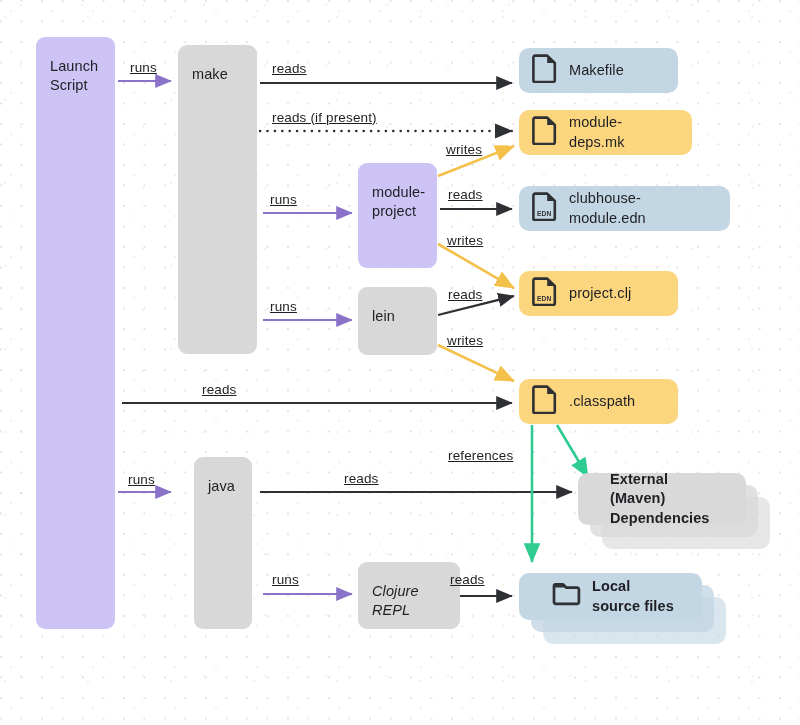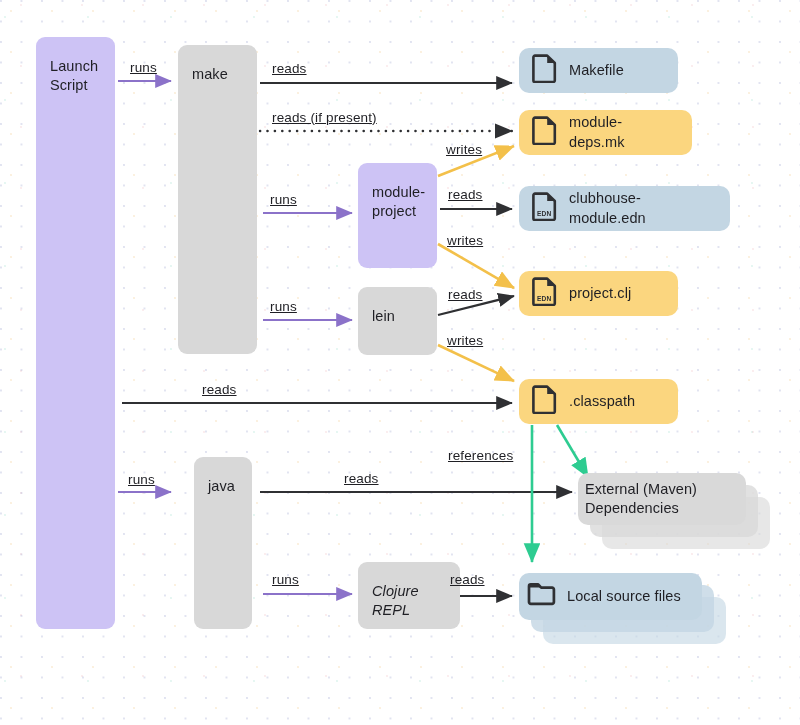--- a/index.html
+++ b/index.html
@@ -45,22 +45,23 @@
     padding: 20px 0 0 14px;
     align-items: flex-start;
   }
   .node.file {
     align-items: center;
     padding: 0 18px 0 13px;
     border-radius: 10px;
   }
   .node.stack-item {
     align-items: center;
-    padding: 0 20px 0 7px;
+    padding: 0 20px 0 32px;
     border-radius: 10px;
+    font-weight: bold;
   }
   .node-label {
     white-space: pre-line;
   }
   .file .node-label { margin-left: 11px; }
   .stack-item .node-label { margin-left: 0; }
 
   .purple { background: #cdc3f5; }
   .gray   { background: #d8d8d8; }
   .blue   { background: #c3d6e3; }

